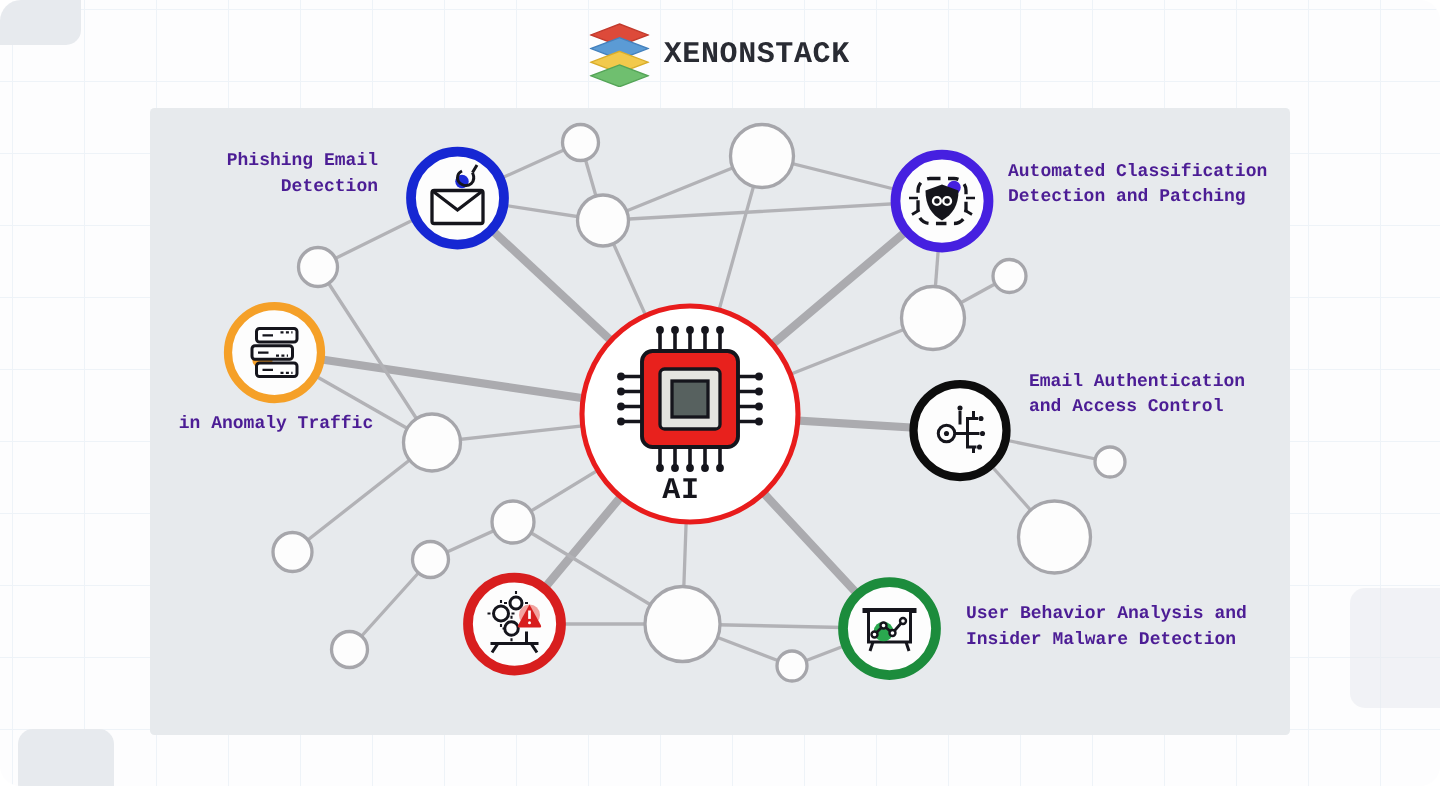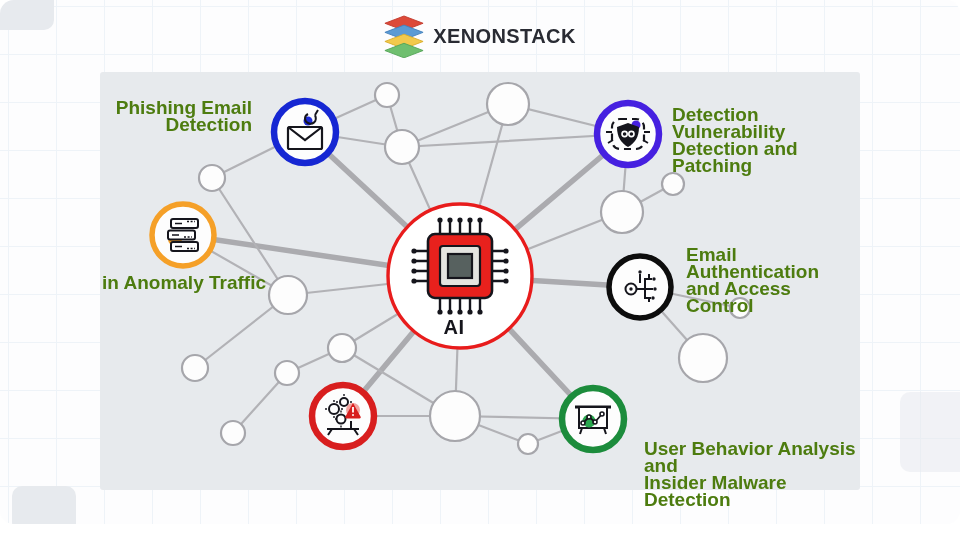--- a/index.html
+++ b/index.html
@@ -1,18 +1,18 @@
 <!DOCTYPE html>
 <html><head>
 <meta charset="utf-8">
 <style>
   html,body{margin:0;padding:0;background:#fff;}
   .stage{
     position:relative;width:960px;height:524px;overflow:hidden;
-    font-family:Liberation Sans, sans-serif;
+    font-family:Liberation Mono, monospace;
     background-color:#fdfdfe;
     background-image:
       linear-gradient(#eef3f8 1px, transparent 1px),
       linear-gradient(90deg,#eef3f8 1px, transparent 1px);
     background-size:48px 48px;
     background-position:8px 6px;
     border-radius:14px;
   }
   .decor{position:absolute;background:#e7eaee;border-radius:10px;}
   .header{position:absolute;top:10px;left:0;right:0;height:52px;
@@ -20,21 +20,21 @@
   .brand{font-size:20px;font-weight:700;letter-spacing:.4px;color:#292b33;}
   .panel{position:absolute;left:100px;top:72px;width:760px;height:418px;
     background:#e7eaed;border-radius:3px;}
   .net{position:absolute;left:0;top:0;}
   .edge-thick{stroke:#ababaf;stroke-width:5.5;stroke-linecap:round;}
   .edge-thin{stroke:#b2b2b6;stroke-width:2.2;stroke-linecap:round;}
   .gray-node{fill:#fdfdfd;stroke:#a6a6ab;stroke-width:2.2;}
   .ring{fill:#fdfdfd;stroke-width:6.5;}
   .ring-mid{fill:#fdfdfd;stroke-width:5.5;}
   .ai-ring{fill:#ffffff;stroke-width:3.4;}
-  .lbl{position:absolute;font-size:19px;line-height:17px;font-weight:700;color:#4d7c0f;}
+  .lbl{position:absolute;font-size:12px;line-height:17px;font-weight:700;color:#4c1d95;}
   .lbl span{display:block;}
   .ai-lbl{position:absolute;left:324px;top:244px;width:60px;text-align:center;
     font-size:20px;font-weight:800;color:#15151c;letter-spacing:.5px;}
 </style>
 </head>
 <body>
 
 <div class="stage">
 
   <div class="decor" style="left:-20px;top:-24px;width:74px;height:54px;"></div>
@@ -234,29 +234,29 @@
           </g>
         </g>
       </g>
     </svg>
 
     <div class="lbl" style="right:608px;top:27px;text-align:right;">
       <span>Phishing Email</span>
       <span>Detection</span>
     </div>
     <div class="lbl" style="left:572px;top:34px;">
-      <span>Detection Vulnerability</span>
+      <span>Automated Classification</span>
       <span>Detection and Patching</span>
     </div>
     <div class="lbl" style="left:0px;top:202px;width:168px;text-align:center;">
       <span>in Anomaly Traffic</span>
     </div>
     <div class="lbl" style="left:586px;top:174px;">
       <span>Email Authentication</span>
       <span>and Access Control</span>
     </div>
-    <div class="lbl" style="left:544px;top:329px;margin-top:39px;">
+    <div class="lbl" style="left:544px;top:329px;">
       <span>User Behavior Analysis and</span>
       <span>Insider Malware Detection</span>
     </div>
     <div class="ai-lbl">AI</div>
   </div>
 </div>
 
 </body></html>

